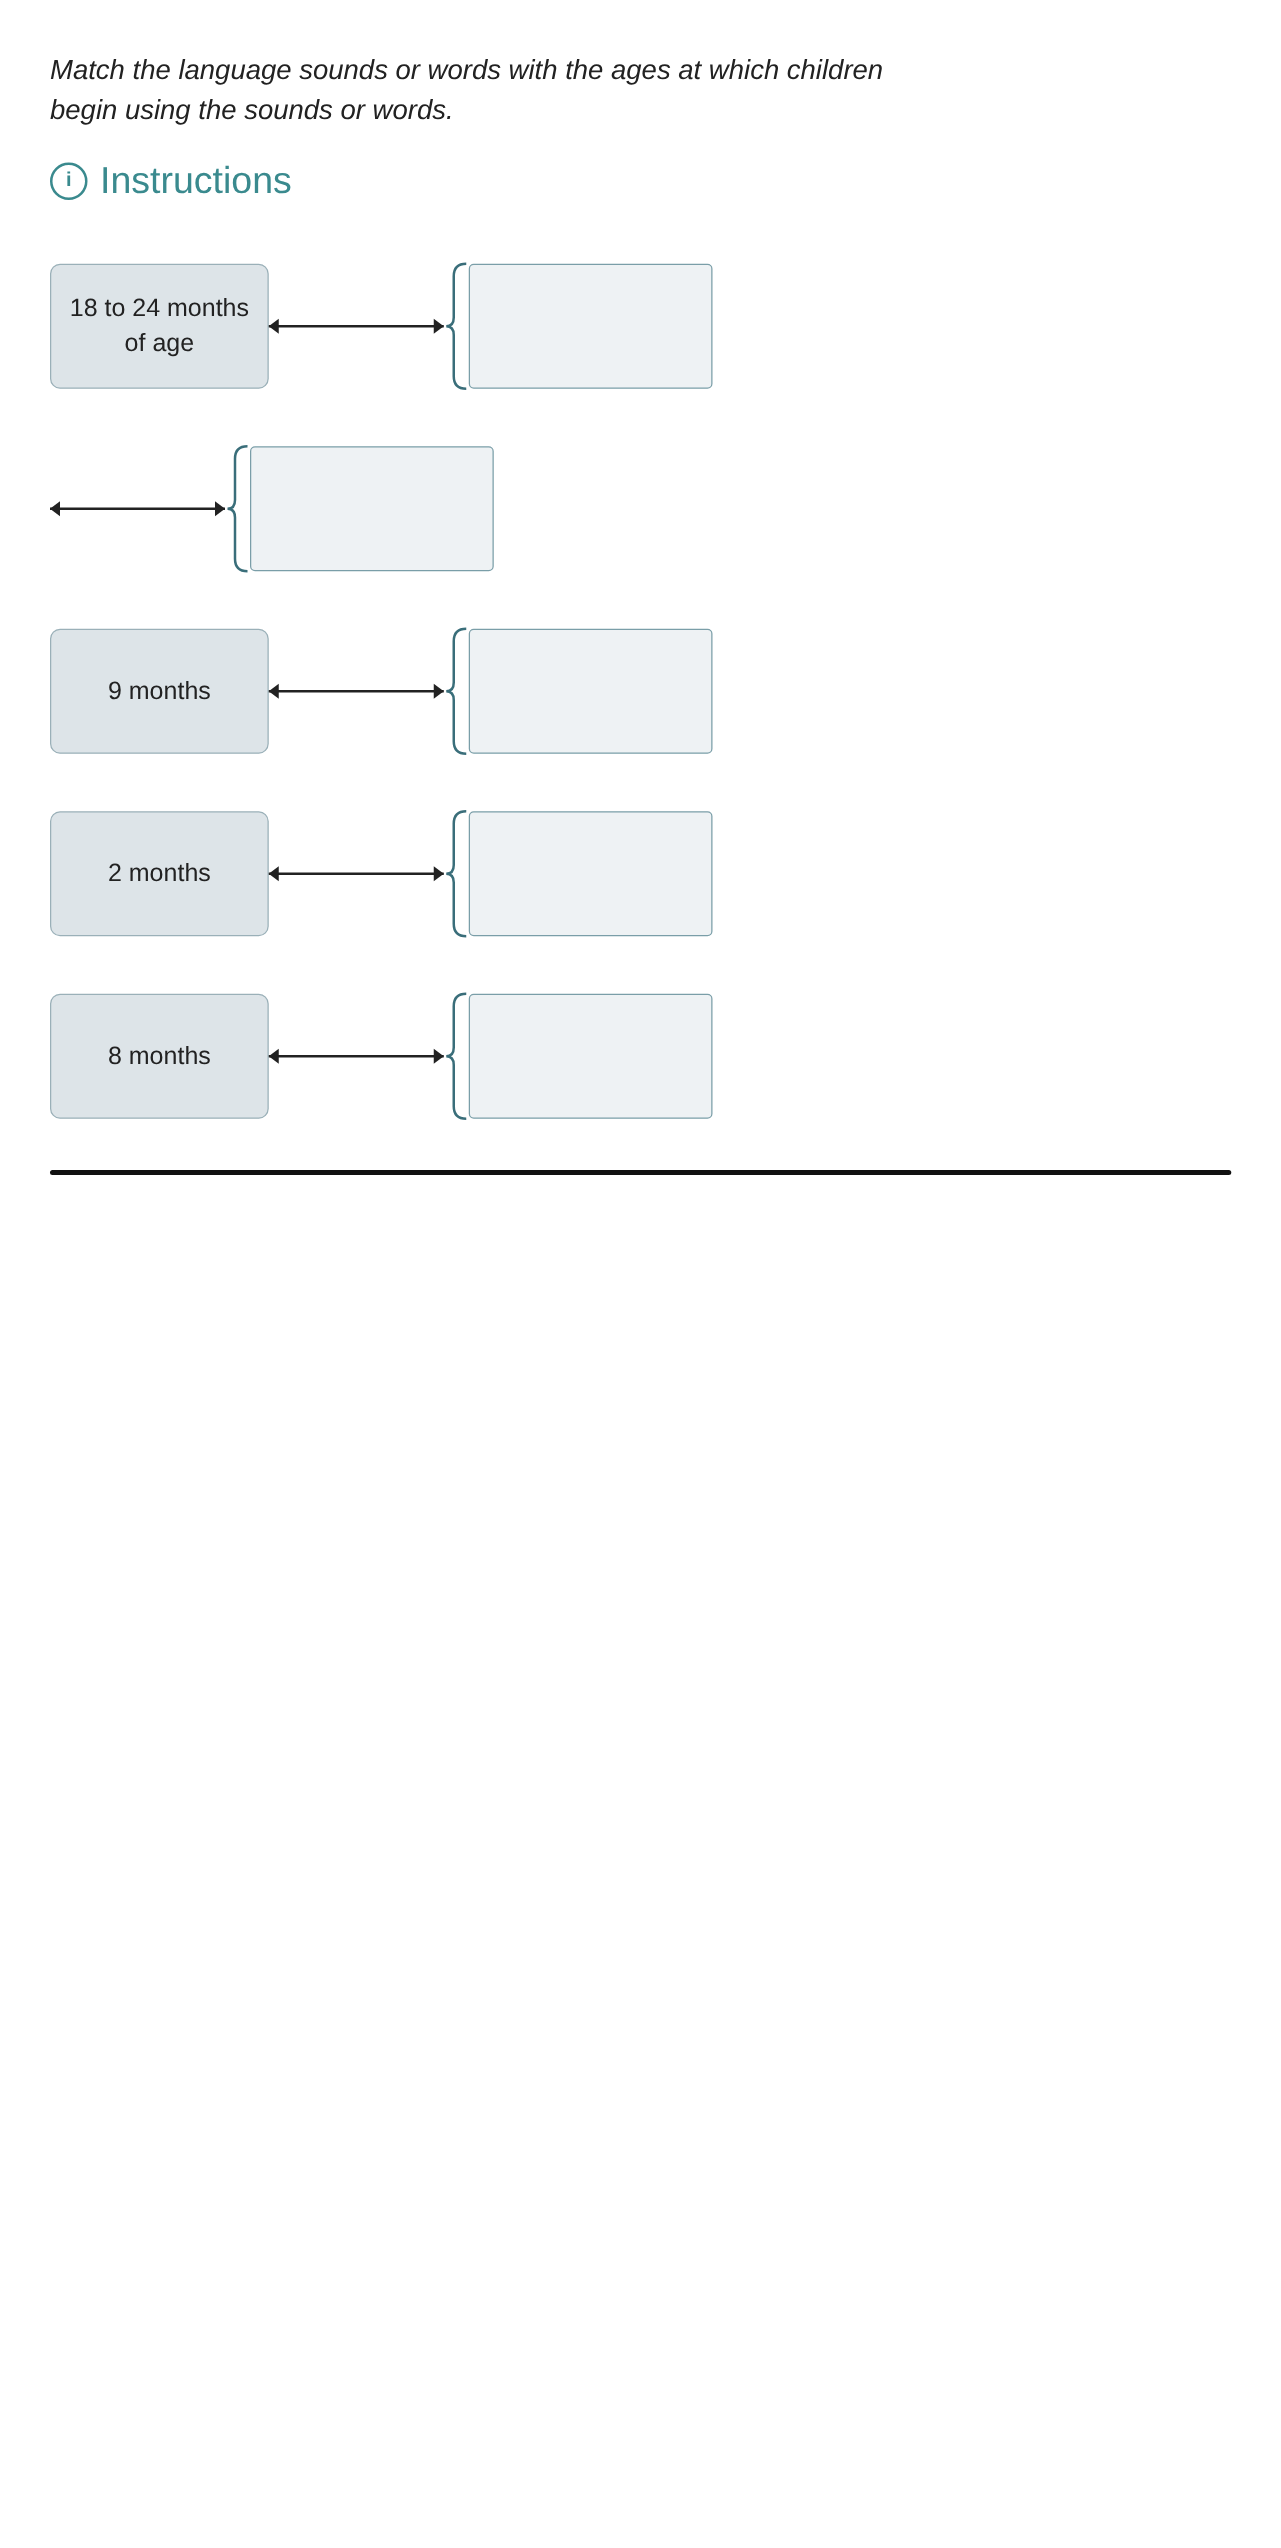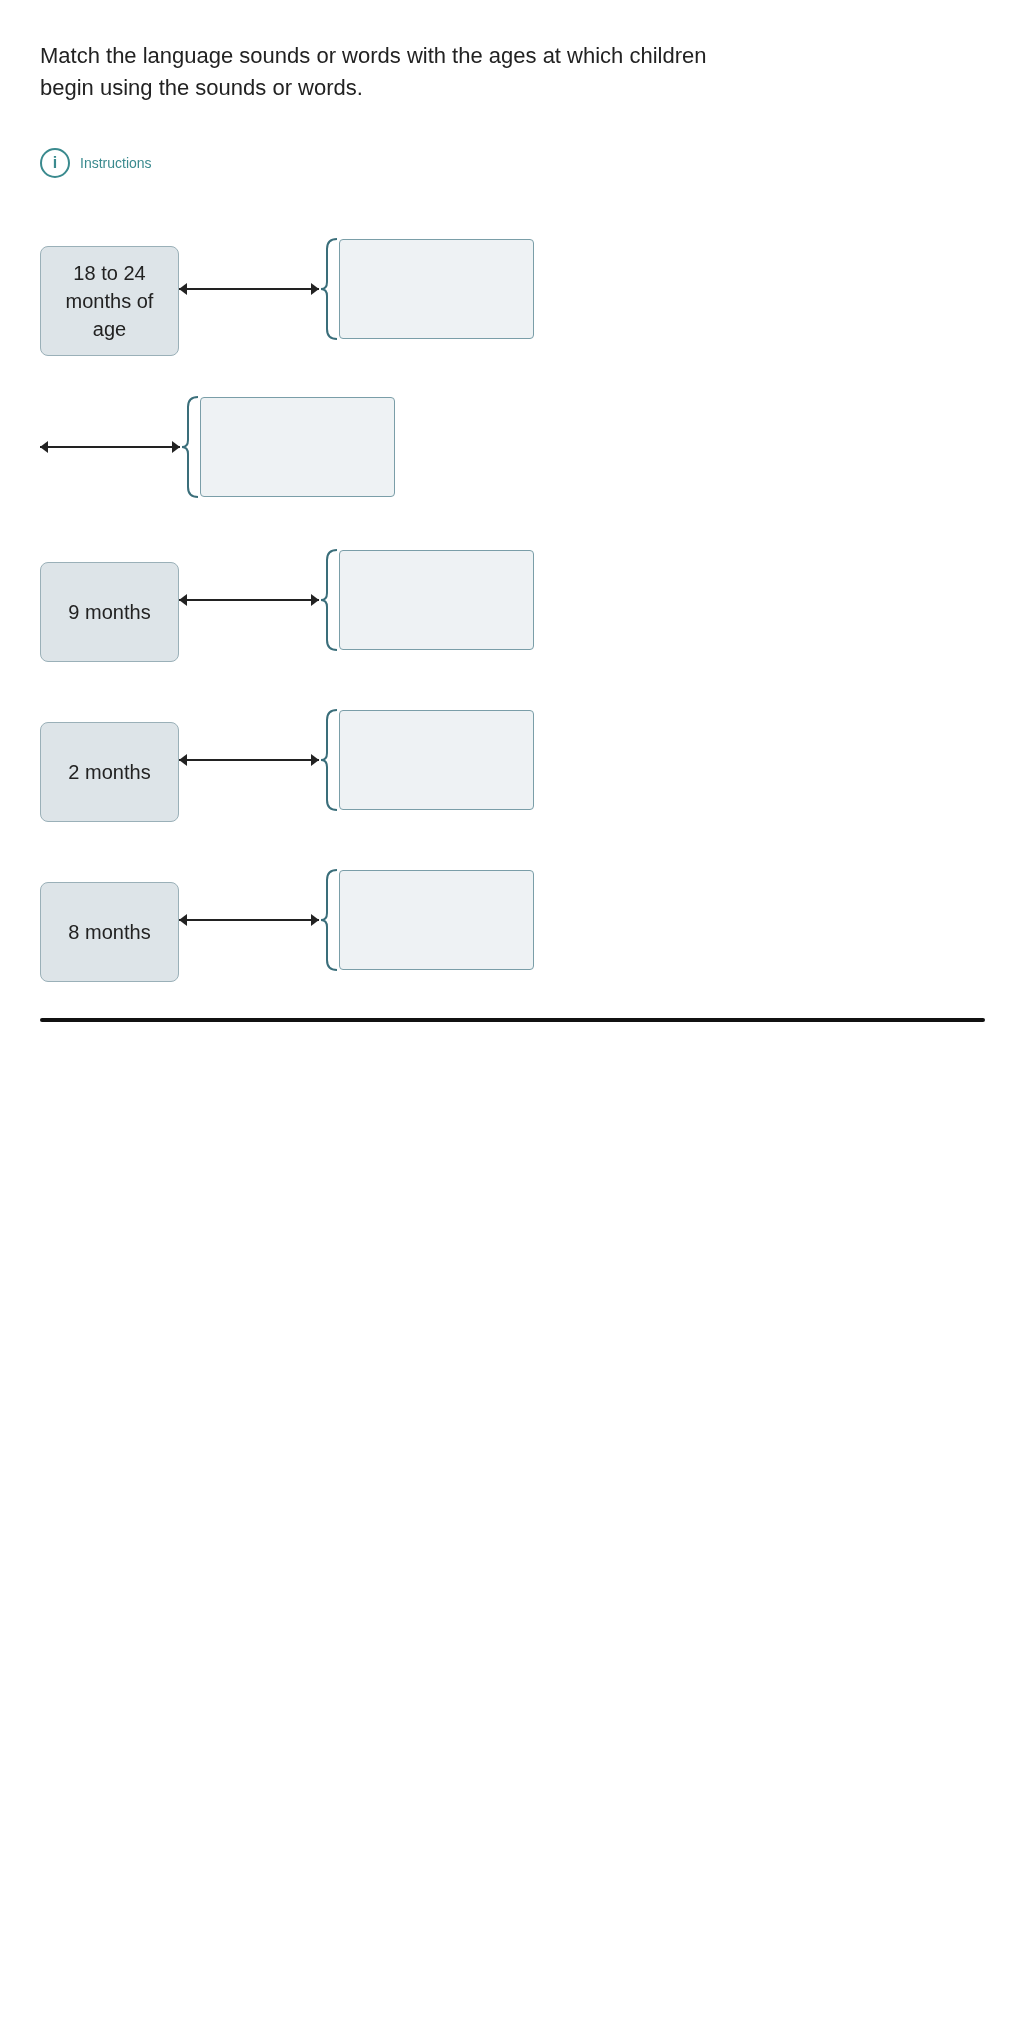--- a/index.html
+++ b/index.html
@@ -13,22 +13,23 @@
       font-family: -apple-system, BlinkMacSystemFont, 'Segoe UI', sans-serif;
       width: 1025px;
       min-height: 2038px;
       padding: 40px 40px 40px 40px;
       color: #222;
     }
 
     .intro-text {
       font-size: 22px;
       line-height: 1.45;
-      margin-bottom: 44px;
+      margin-bottom: 24px;
       max-width: 700px;
+      font-style: italic;
     }
 
     .instructions-row {
       display: flex;
       align-items: center;
       gap: 10px;
       margin-bottom: 44px;
     }
 
     .instructions-icon {
@@ -39,45 +40,44 @@
       color: #3a8a8e;
       display: flex;
       align-items: center;
       justify-content: center;
       font-size: 16px;
       font-weight: bold;
       flex-shrink: 0;
     }
 
     .instructions-label {
-      font-size: 14px;
+      font-size: 30px;
       color: #3a8a8e;
     }
 
     .match-row {
       display: flex;
       align-items: center;
       margin-bottom: 36px;
     }
 
     .age-box {
-      width: 139px;
+      width: 175px;
       min-height: 100px;
       background: #dde4e8;
       border: 1.5px solid #9ab0b8;
       border-radius: 8px;
       display: flex;
       align-items: center;
       justify-content: center;
       text-align: center;
       font-size: 20px;
       line-height: 1.4;
       padding: 12px;
       flex-shrink: 0;
-      margin-top: 24px;
     }
 
     .arrow-connector {
       display: flex;
       align-items: center;
       flex-shrink: 0;
       width: 140px;
       position: relative;
     }
 

